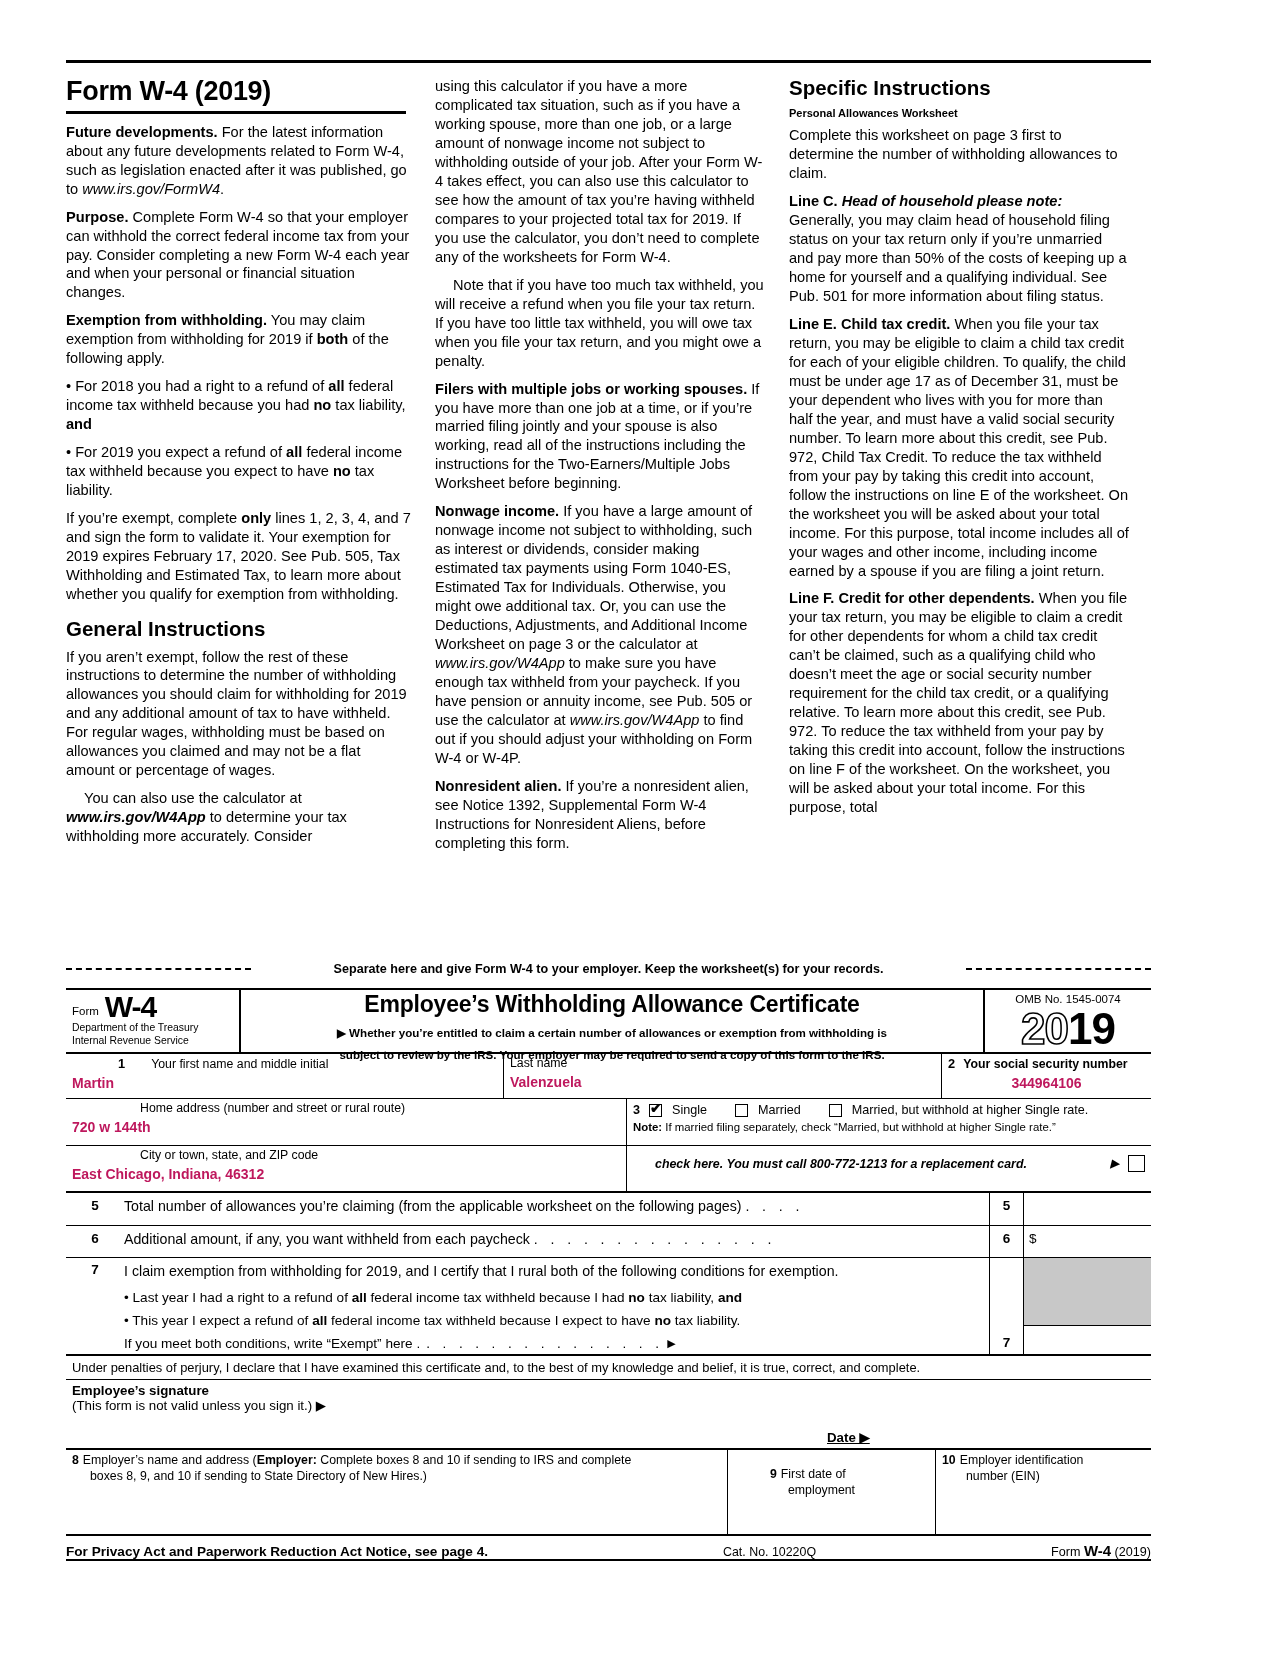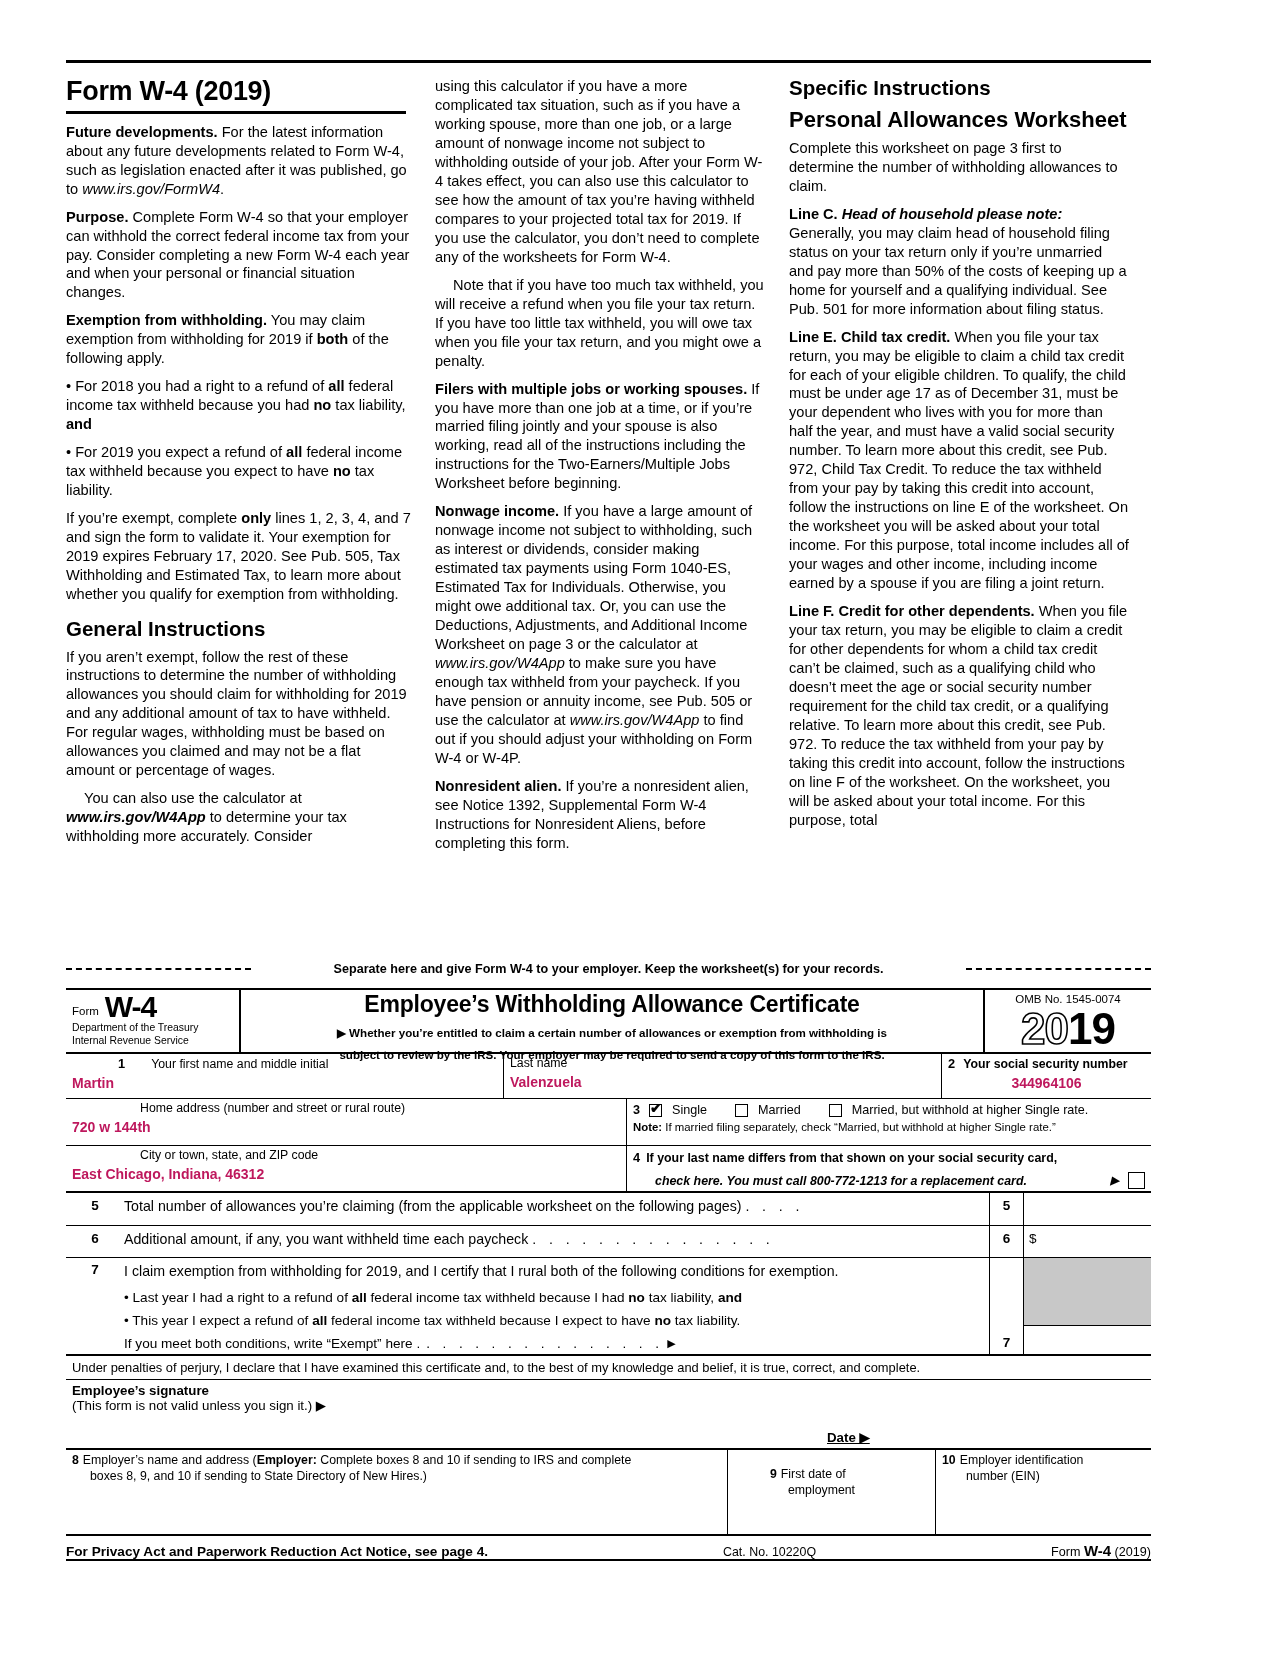--- a/index.html
+++ b/index.html
@@ -32,21 +32,21 @@
   }
   p.body.indent { text-indent:18px; }
   .b { font-weight:bold; }
   .i { font-style:italic; }
   .bi { font-weight:bold; font-style:italic; }
 
   h2.sec {
     font-size:20.5px; font-weight:bold; margin:14px 0 7px 0; line-height:1.1;
   }
   h2.sec.tight { margin-top:0; }
-  h3.sub { font-size:22px; font-weight:bold; margin:2px 0 7px 0; line-height:1.15; }
+  h3.sub { font-size:11px; font-weight:bold; margin:2px 0 7px 0; line-height:1.15; }
 
   
   .sep-row {
     position:absolute; left:66px; top:962px; width:1085px;
     display:flex; align-items:center; gap:10px;
     font-size:12.6px; font-weight:bold;
   }
   .dashline { flex:0 0 auto; width:185px; border-top:2px dashed #000; height:0; }
   .sep-text { flex:1 1 auto; text-align:center; white-space:nowrap; }
 
@@ -290,21 +290,20 @@
         <div class="note-line"><span class="b">Note:</span><span> If married filing separately, check “Married, but withhold at higher Single rate.”</span></div>
       </div>
     </div>
 
     <div class="row r3">
       <div class="cell c-city">
         <div class="lbl">City or town, state, and ZIP code</div>
         <div class="val">East Chicago, Indiana, 46312</div>
       </div>
       <div class="cell c-q4">
-        <div class="q4line1"><span class="num" style="margin-right:6px">4</span><span>If your last name differs from that shown on your social security card,</span></div>
         <div class="q4line2">
           <span>check here. You must call 800-772-1213 for a replacement card.</span>
           <span class="arrowbox">
             <span class="arrow">▶</span>
             <span class="emptybox"></span>
           </span>
         </div>
       </div>
     </div>
 
@@ -312,21 +311,21 @@
 
       <div class="lrow l5">
         <div class="lnum">5</div>
         <div class="ltext"><span>Total number of allowances you’re claiming (from the applicable worksheet on the following pages)</span> <span class="dots">. . . .</span></div>
         <div class="lbox-n">5</div>
         <div class="lbox-v"></div>
       </div>
 
       <div class="lrow l6">
         <div class="lnum">6</div>
-        <div class="ltext"><span>Additional amount, if any, you want withheld time each paycheck</span> <span class="dots">. . . . . . . . . . . . . . .</span></div>
+        <div class="ltext"><span>Additional amount, if any, you want withheld from each paycheck</span> <span class="dots">. . . . . . . . . . . . . . .</span></div>
         <div class="lbox-n">6</div>
         <div class="lbox-v"><span>$</span><span></span></div>
       </div>
 
       <div class="l7wrap">
         <div class="l7left">
           <div style="display:flex">
             <div class="lnum" style="padding-top:4px">7</div>
             <div class="ltext" style="padding-left:0">I claim exemption from withholding for 2019, and I certify that I rural both of the following conditions for exemption.</div>
           </div>

